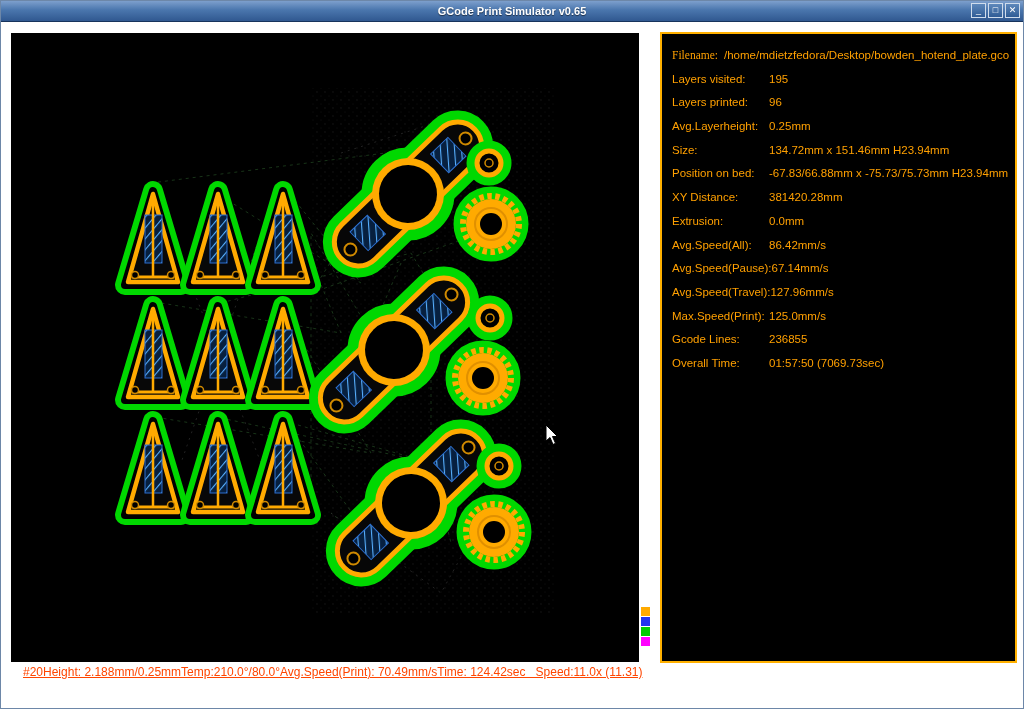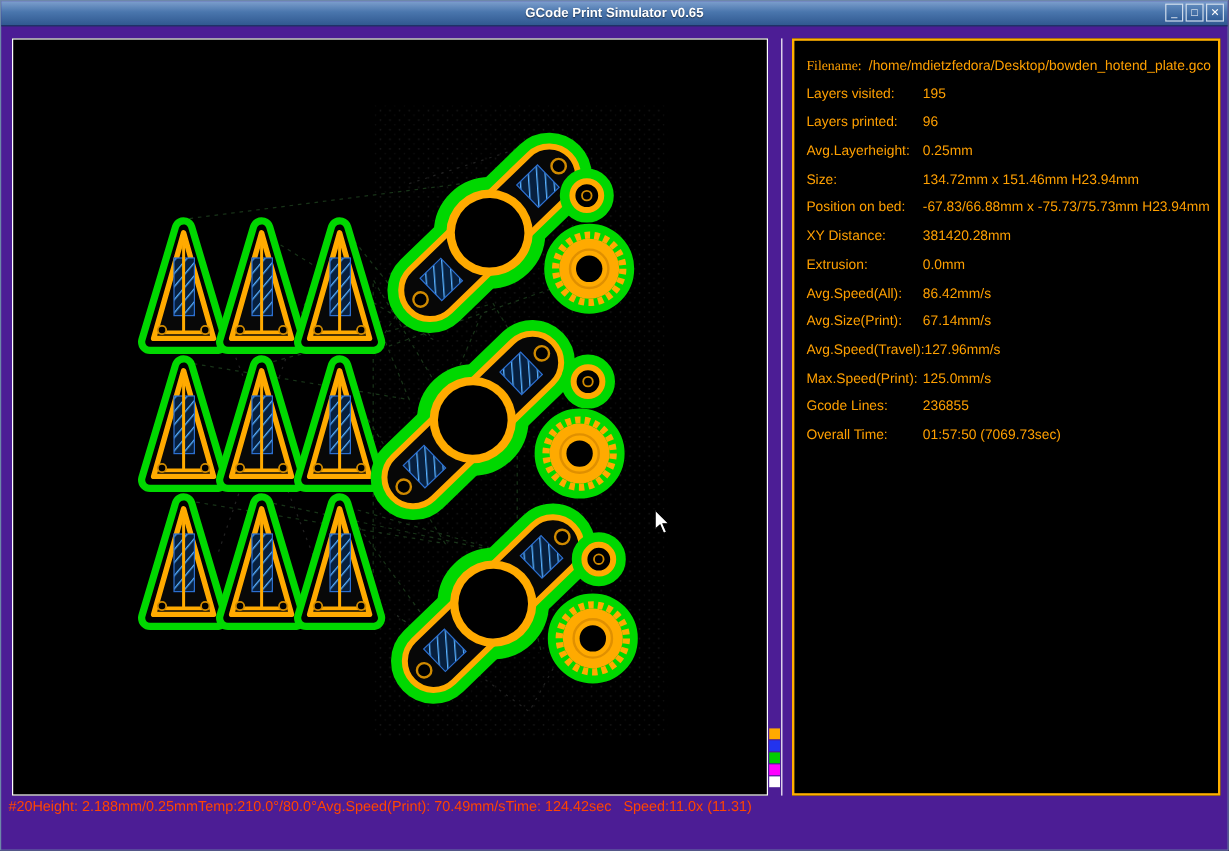--- a/index.html
+++ b/index.html
@@ -1,19 +1,19 @@
 <!DOCTYPE html>
 <html style="--panel-border: #ffb000; --panel-text: #ffa000; --status-text: #ff4500; --skirt-green: #00d800; --part-orange: #ffaa00; --infill-blue: #57b0ff;"><head>
 <meta charset="utf-8">
 <style>
   html,body { margin:0; padding:0; background:#000; }
   body { width:1024px; height:709px; position:relative; overflow:hidden;
          font-family:"Liberation Sans", sans-serif; }
 
-  .window { position:absolute; inset:0; background:#4c1d95;
+  .window { position:absolute; inset:0; background:#ffffff;
             border:1px solid #6d87a8; box-sizing:border-box; }
 
   
   .titlebar { position:absolute; left:0; top:0; right:0; height:20px;
               background:linear-gradient(#7d9fcd 0%, #4a76ad 45%, #305890 100%);
               border-bottom:1px solid #17335c;
               display:flex; align-items:center; justify-content:center; }
   .title { color:#fff; font-weight:bold; font-size:11px;
            text-shadow:0 1px 1px rgba(0,0,0,.55); }
   .win-buttons { position:absolute; right:3px; top:2px; display:flex; gap:2px; }
@@ -36,22 +36,22 @@
                  box-sizing:border-box; background:#000;
                  border:2px solid var(--panel-border,#ffb000);
                  padding:10px 6px 0 10px; }
   .stat-row { white-space:nowrap; overflow:hidden; height:23.7px;
               line-height:23.7px; font-size:11.5px;
               color:var(--panel-text,#ffa000); }
   .stat-label { display:inline-block; min-width:97px; }
   .stat-row:first-child .stat-label { min-width:52px;font-family:Liberation Serif, serif; }
 
   
-  .status1, .status2 { position:absolute; left:6px; font-size:12px;
-                       white-space:pre; color:var(--status-text,#ff4500); }
+  .status1, .status2 { position:absolute; left:22px; font-size:12px;
+                       white-space:pre; color:var(--status-text,#ff4500);text-decoration:underline; }
   .status1 { top:664px; }
   .status2 { top:679px; }
 
   .cursor { position:absolute; left:545px; top:424px; pointer-events:none; }
 </style>
 </head>
 <body>
 
 <div class="window">
 
@@ -195,21 +195,21 @@
     <div>
         <div class="stat-row"><span class="stat-label">Filename:</span><span class="stat-value">/home/mdietzfedora/Desktop/bowden_hotend_plate.gcode</span></div>
         <div class="stat-row"><span class="stat-label">Layers visited:</span><span class="stat-value">195</span></div>
         <div class="stat-row"><span class="stat-label">Layers printed:</span><span class="stat-value">96</span></div>
         <div class="stat-row"><span class="stat-label">Avg.Layerheight:</span><span class="stat-value">0.25mm</span></div>
         <div class="stat-row"><span class="stat-label">Size:</span><span class="stat-value">134.72mm x 151.46mm H23.94mm</span></div>
         <div class="stat-row"><span class="stat-label">Position on bed:</span><span class="stat-value">-67.83/66.88mm x -75.73/75.73mm H23.94mm</span></div>
         <div class="stat-row"><span class="stat-label">XY Distance:</span><span class="stat-value">381420.28mm</span></div>
         <div class="stat-row"><span class="stat-label">Extrusion:</span><span class="stat-value">0.0mm</span></div>
         <div class="stat-row"><span class="stat-label">Avg.Speed(All):</span><span class="stat-value">86.42mm/s</span></div>
-        <div class="stat-row"><span class="stat-label">Avg.Size(Print):</span><span class="stat-value">67.14mm/s</span></div>
+        <div class="stat-row"><span class="stat-label">Avg.Speed(Pause):</span><span class="stat-value">67.14mm/s</span></div>
         <div class="stat-row"><span class="stat-label">Avg.Speed(Travel):</span><span class="stat-value">127.96mm/s</span></div>
         <div class="stat-row"><span class="stat-label">Max.Speed(Print):</span><span class="stat-value">125.0mm/s</span></div>
         <div class="stat-row"><span class="stat-label">Gcode Lines:</span><span class="stat-value">236855</span></div>
         <div class="stat-row"><span class="stat-label">Overall Time:</span><span class="stat-value">01:57:50 (7069.73sec)</span></div>
       </div>
   </div>
 
   <div class="status1">#20Height: 2.188mm/0.25mmTemp:210.0°/80.0°Avg.Speed(Print): 70.49mm/sTime: 124.42sec   Speed:11.0x (11.31)</div>
 
   <svg class="cursor" width="14" height="22">

